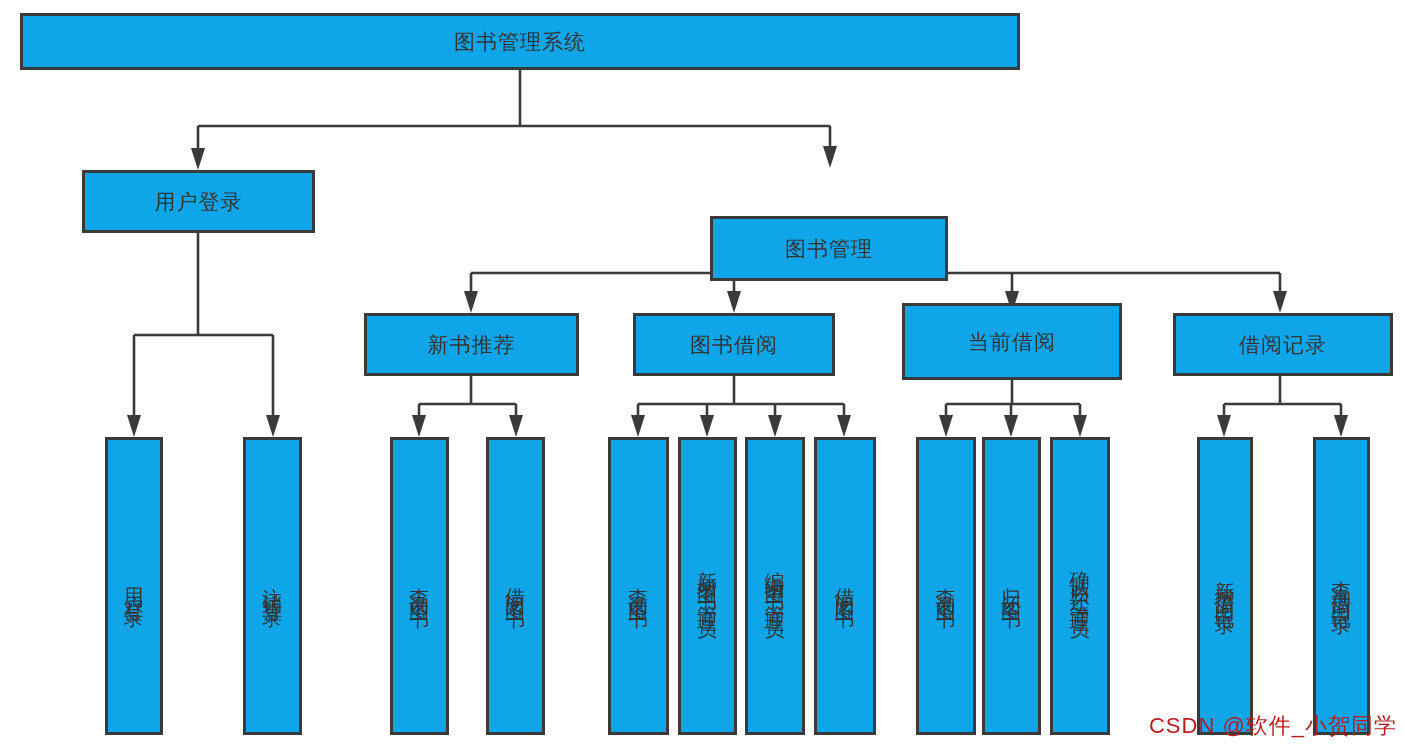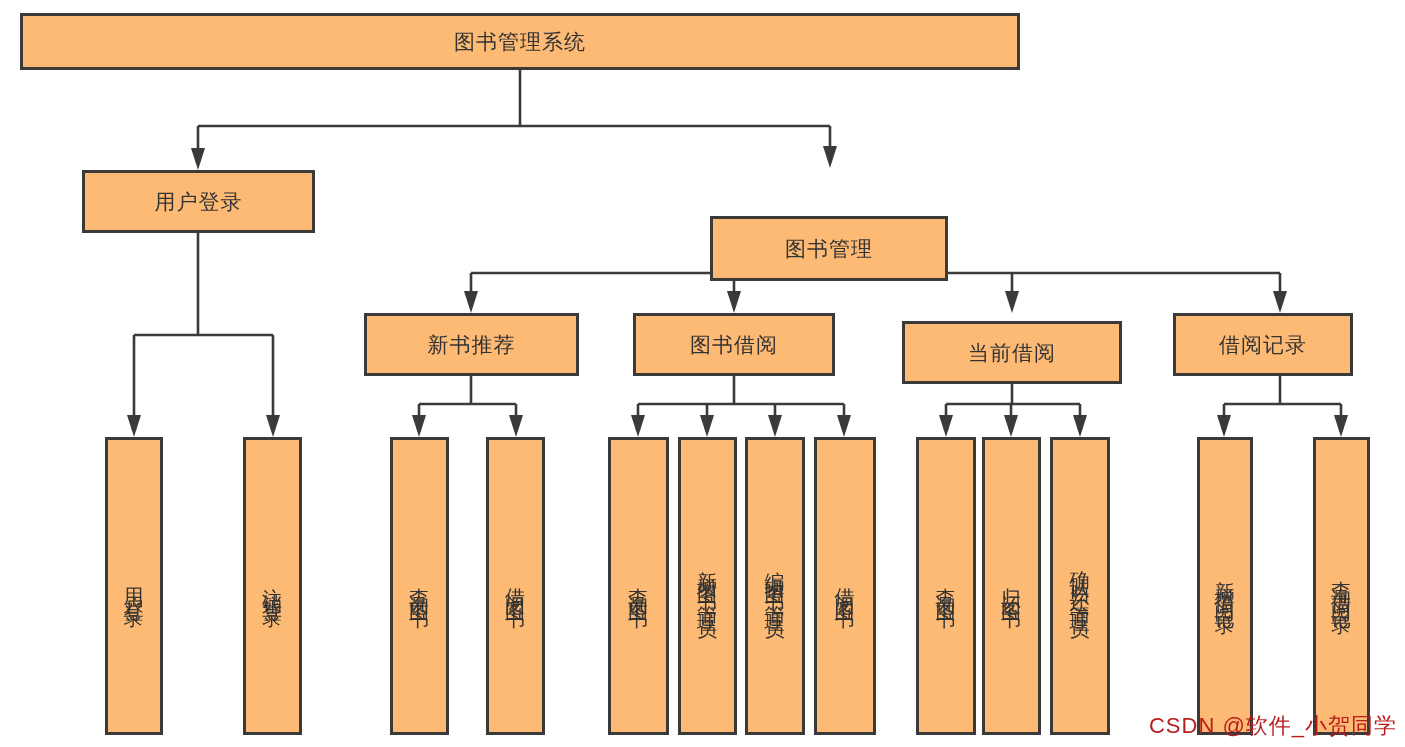--- a/index.html
+++ b/index.html
@@ -19,21 +19,21 @@
     position: absolute;
     left: 0;
     top: 0;
     width: 1405px;
     height: 747px;
   }
   .node {
     position: absolute;
     box-sizing: border-box;
     border: 3px solid #3a3a3a;
-    background: #fdba74;
+    background: #0ea5e9;
     display: flex;
     align-items: center;
     justify-content: center;
     color: #333333;
     z-index: 2;
   }
   .node.h {
     font-size: 21px;
     letter-spacing: 1px;
     white-space: nowrap;
@@ -139,24 +139,24 @@
   <div class="node h" style="left:710px; top:168px; width:238px; height:65px;margin-top:48px;">
     <span>图书管理</span>
   </div>
 
   <div class="node h" style="left:364px; top:313px; width:215px; height:63px;">
     <span>新书推荐</span>
   </div>
   <div class="node h" style="left:633px; top:313px; width:202px; height:63px;">
     <span>图书借阅</span>
   </div>
-  <div class="node h" style="left:902px; top:321px; width:220px; height:63px;">
+  <div class="node h" style="left:902px; top:303px; width:220px; height:77px;">
     <span>当前借阅</span>
   </div>
-  <div class="node h" style="left:1173px; top:313px; width:180px; height:63px;">
+  <div class="node h" style="left:1173px; top:313px; width:220px; height:63px;">
     <span>借阅记录</span>
   </div>
 
   <div class="node leaf" style="left:105px; width:58px;">
     <span>用户登录</span>
   </div>
   <div class="node leaf" style="left:243px; width:59px;">
     <span>注销登录</span>
   </div>
 

